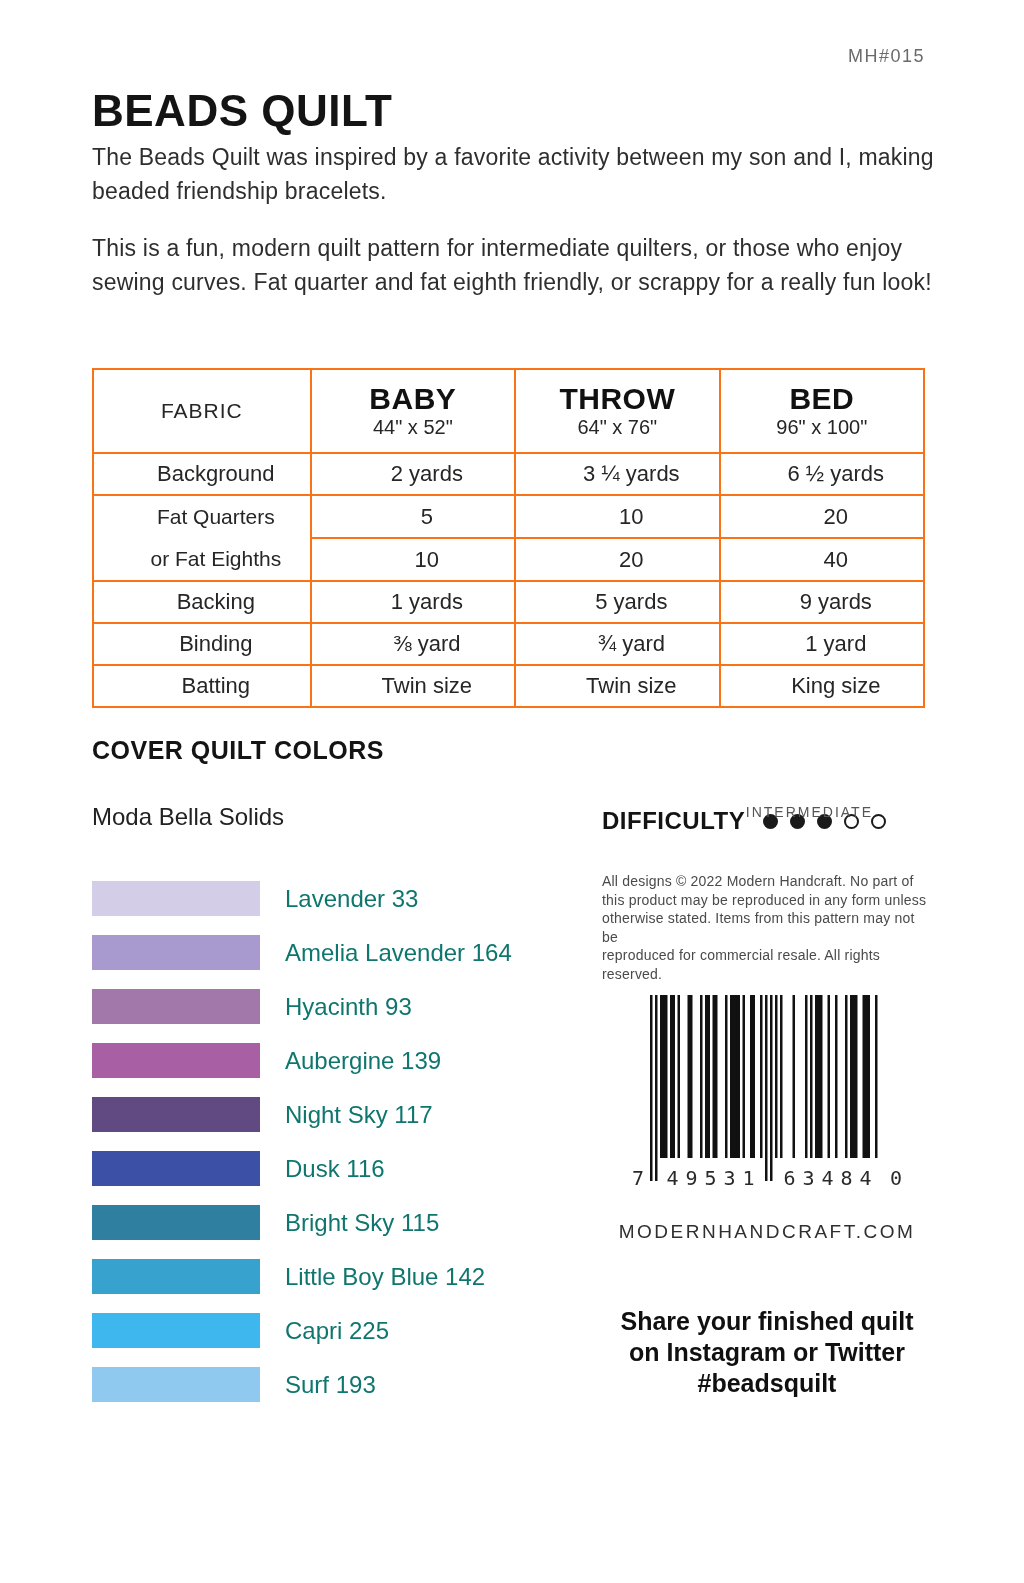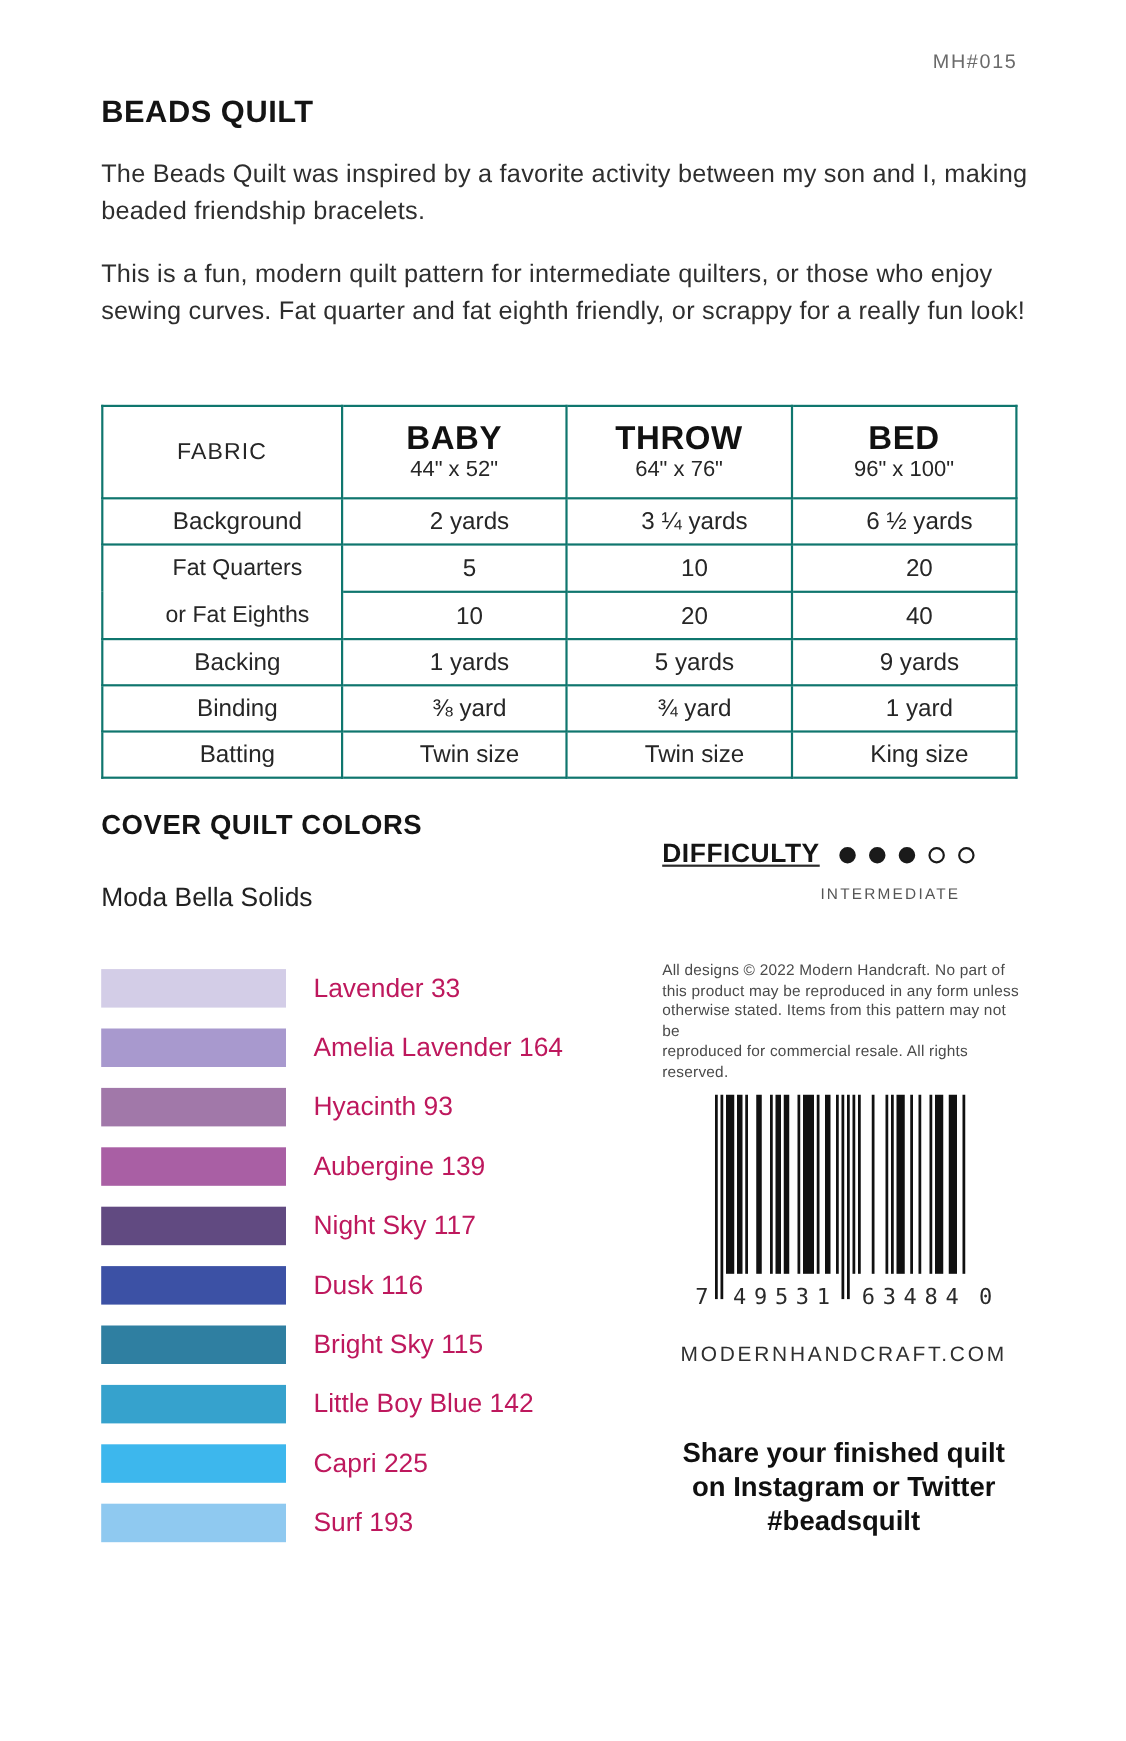--- a/index.html
+++ b/index.html
@@ -15,37 +15,37 @@
 
   
   .mh-number {
     position:absolute; top:46px; right:99px;
     font-size:18px; letter-spacing:1.5px; color:#6a6a6a;
   }
 
   
   .title {
     position:absolute; left:92px; top:86px;
-    font-size:28px; font-weight:bold; color:#141414; letter-spacing:0.5px;
+    font-size:44px; font-weight:bold; color:#141414; letter-spacing:0.5px;
   }
   .para {
     position:absolute; left:92px; width:842px;
     font-size:23px; line-height:34px; color:#2e2e2e; letter-spacing:0.2px;
   }
   .para-1 { top:140px; }
   .para-2 { top:231px; }
 
   
   .fabric-table {
     position:absolute; left:92px; top:368px;
     width:833px; border-collapse:collapse;
     color:#262626;
   }
   .fabric-table th, .fabric-table td {
-    border:2px solid #0f766e;
+    border:2px solid #f97316;
     text-align:center; vertical-align:middle;
     font-weight:normal;
   }
   .col-label { width:218px; }
   .col-size  { width:205px; }
   .header-row th { height:84px; }
   .corner-label { font-size:21px; letter-spacing:1px; }
   .size-name { font-size:30px; font-weight:bold; color:#111; letter-spacing:0.5px; line-height:32px; }
   .size-dims { font-size:20px; line-height:24px; }
   .data-row td { height:42px; font-size:22px;padding-left:28px; }
@@ -60,26 +60,26 @@
   .colors-subheading {
     position:absolute; left:92px; top:803px;
     font-size:24px; color:#222;
   }
   .swatch-list {
     position:absolute; left:92px; top:881px;
     display:flex; flex-direction:column; gap:19px;
   }
   .swatch-row { display:flex; align-items:center; }
   .swatch-chip { width:168px; height:35px; flex:0 0 168px; }
-  .swatch-label { margin-left:25px; font-size:24px; color:#be185d; white-space:nowrap; }
+  .swatch-label { margin-left:25px; font-size:24px; color:#0f766e; white-space:nowrap; }
 
   
   .difficulty-row {
-    position:absolute; left:602px; top:763px; width:323px;
-    display:flex; text-decoration:underline;
+    position:absolute; left:602px; top:807px; width:323px;
+    display:flex; 
   }
   .difficulty-heading { font-size:24px; font-weight:bold; color:#141414; letter-spacing:0.5px; }
   .difficulty-dots { display:flex; align-items:center; gap:12px; margin-left:18px; }
   .dot { width:15px; height:15px; border-radius:50%; border:2px solid #1a1a1a; background:#fff; }
   .dot.filled { background:#1a1a1a; }
   .difficulty-level {
     position:absolute; left:602px; top:804px; width:271px;
     text-align:right; font-size:14px; letter-spacing:2px; color:#555;
   }
 

